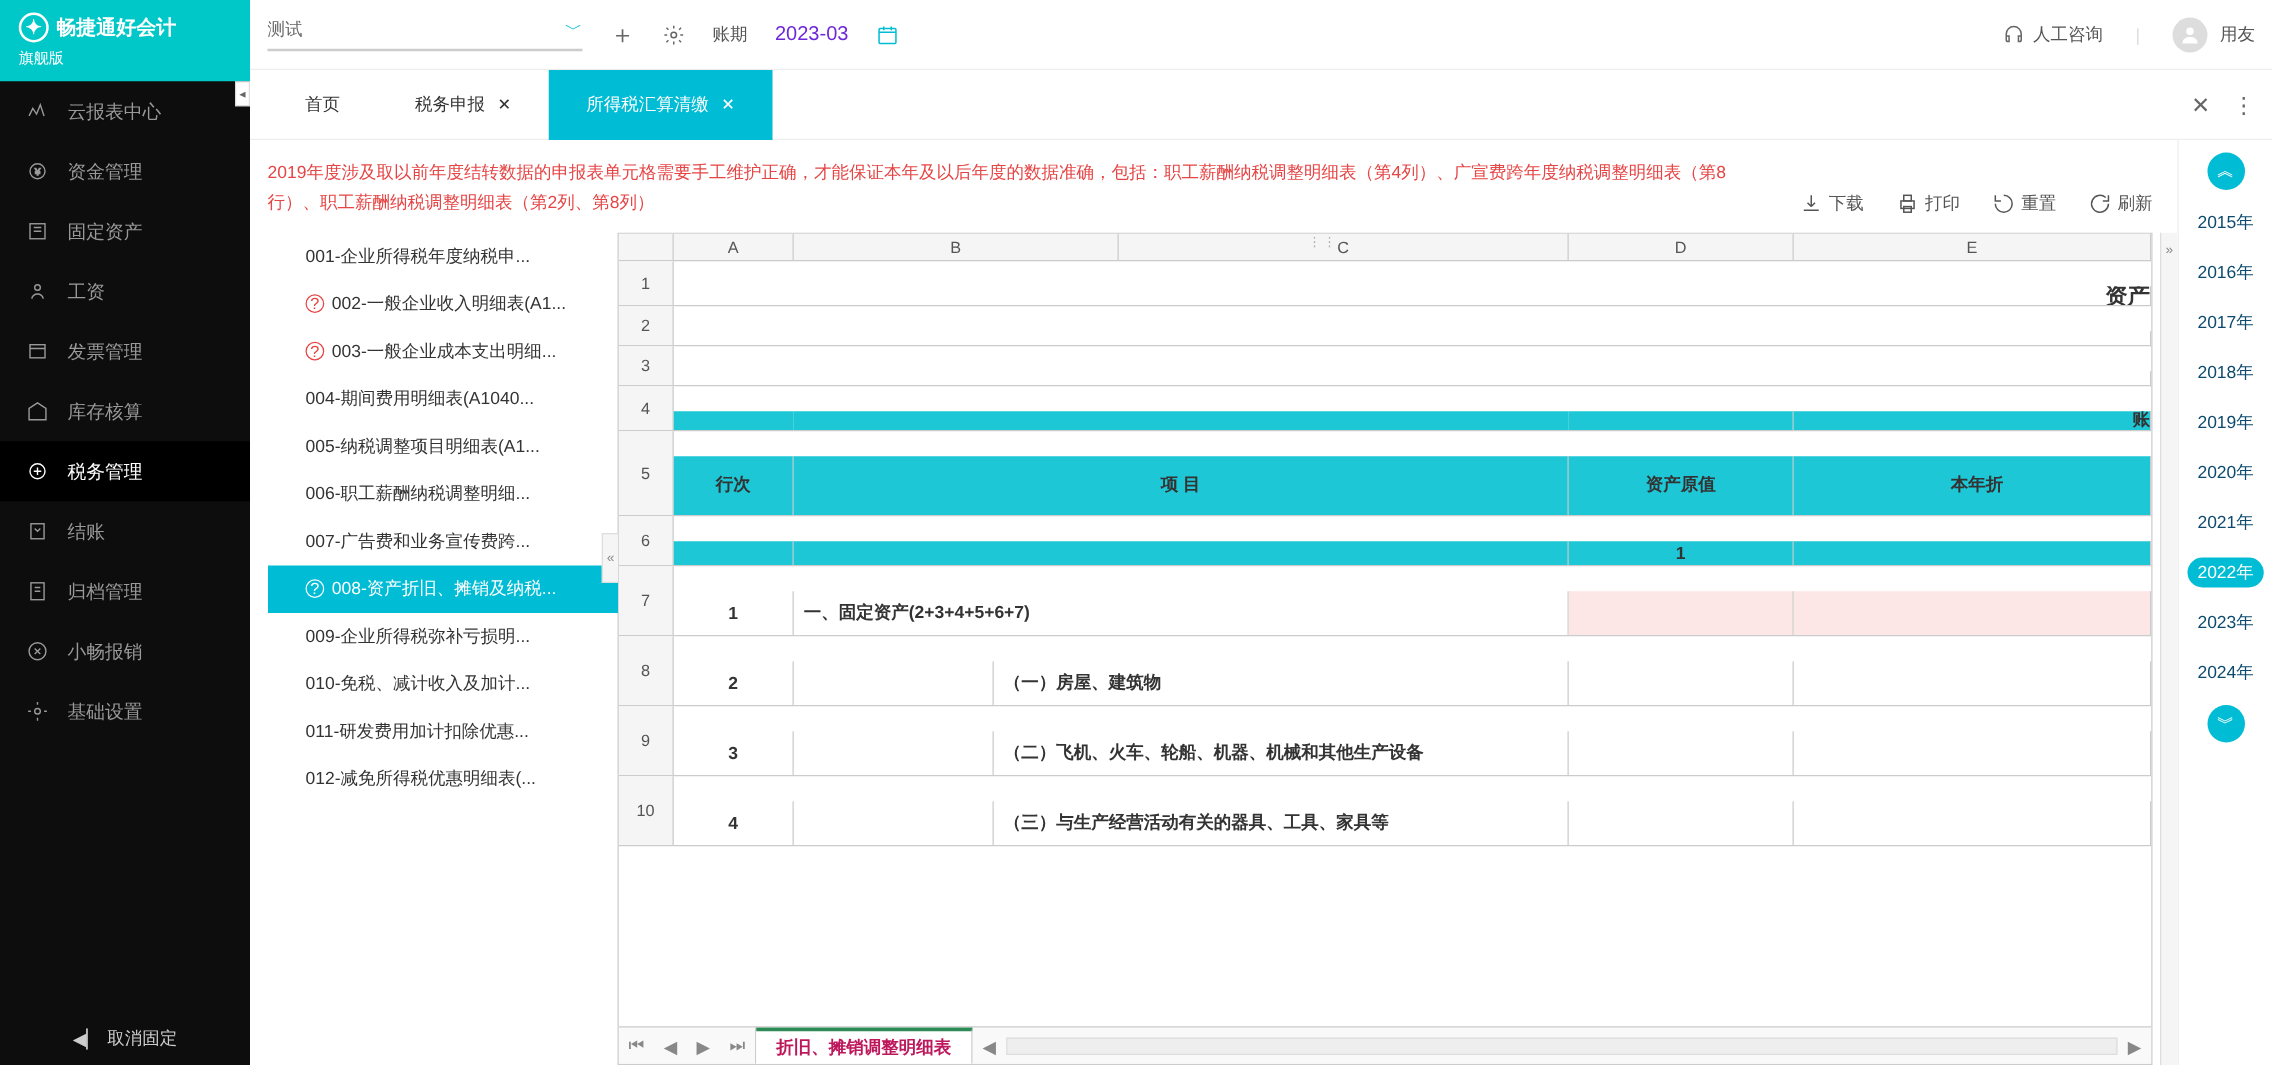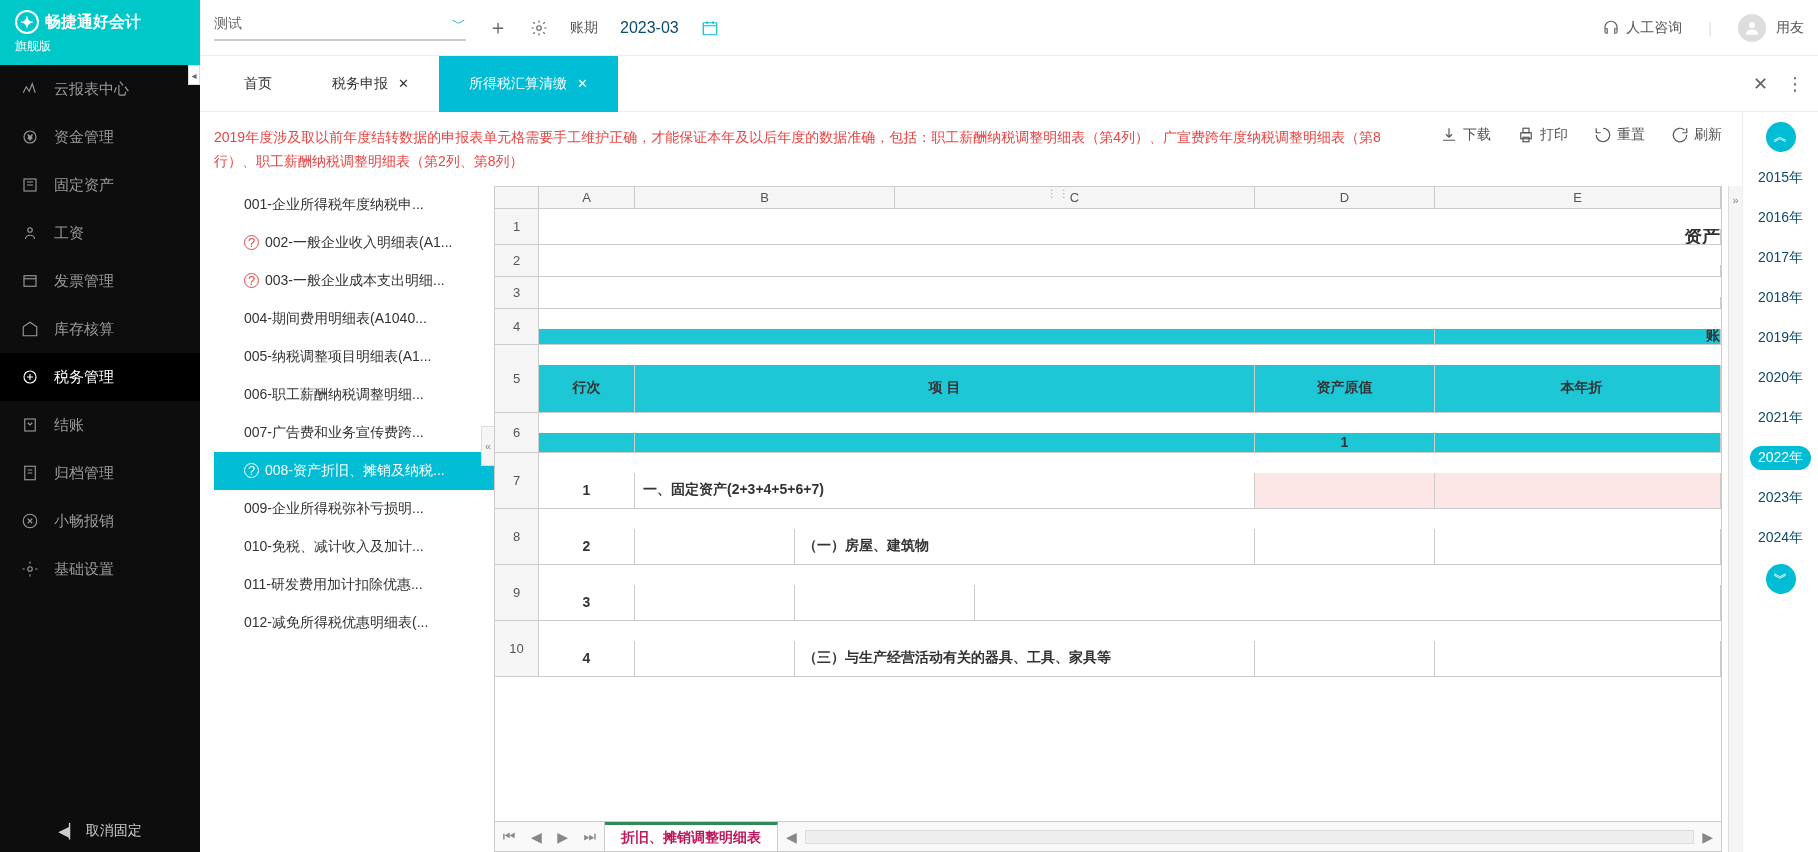--- a/index.html
+++ b/index.html
@@ -20,37 +20,37 @@
 .sidebar-footer { padding: 12px; text-align: center; color: #ccc; display: flex; align-items: center; justify-content: center; gap: 6px; cursor: pointer; }
 
 
 .main { flex: 1; display: flex; flex-direction: column; }
 .topbar { height: 56px; display: flex; align-items: center; padding: 0 14px; border-bottom: 1px solid #eee; }
 .dropdown-test { display: flex; align-items: center; gap: 210px; border-bottom: 2px solid #ccc; padding-bottom: 6px; cursor: pointer; color: #666; }
 .chev-down { color: #00bcd4; font-size: 14px; }
 .top-actions { display: flex; align-items: center; gap: 22px; margin-left: 22px; color: #555; }
 .top-actions > * { cursor: pointer; display: flex; align-items: center; gap: 4px; }
 .period-label { color: #555; }
-.period-value { font-size: 16px; color: #0c4a6e; }
+.period-value { font-size: 16px; color: #6d28d9; }
 .cal-icon { color: #00bcd4; }
 .top-right { margin-left: auto; display: flex; align-items: center; gap: 26px; color: #555; text-align: center; }
 .avatar { width: 28px; height: 28px; border-radius: 50%; background: #ddd; display: inline-flex; align-items: center; justify-content: center; color: #fff; }
 
 .tabs { height: 56px; display: flex; align-items: center; padding: 0 14px; border-bottom: 1px solid #eee; gap: 0; }
 .tab { padding: 0 30px; height: 56px; display: flex; align-items: center; cursor: pointer; color: #333; gap: 10px; }
 .tab.active { background: #00bcd4; color: #fff; }
 .tab .close { font-size: 13px; }
 .tabs-right { margin-left: auto; display: flex; gap: 18px; color: #666; font-size: 18px; align-items: center; }
 
 .content { flex: 1; display: flex; position: relative; overflow: hidden; }
 .content-main { flex: 1; display: flex; flex-direction: column; padding: 14px 0 0 14px; overflow: hidden; }
 .warning-row { display: flex; align-items: flex-start; gap: 20px; padding-right: 20px; }
 .warning-text { color: #e64545; line-height: 1.7; flex: 1; font-size: 14px; }
 .action-bar { display: flex; gap: 26px; color: #555; align-items: center; }
-.action-btn { display: flex; align-items: flex-end; gap: 5px; cursor: pointer; }
+.action-btn { display: flex; align-items: flex-end; gap: 5px; cursor: pointer; margin-top: 28px; }
 
 .sheet-area { flex: 1; display: flex; margin-top: 12px; overflow: hidden; }
 .report-list { width: 280px; overflow-y: auto; position: relative; }
 .report-item { padding: 10px 16px 10px 30px; cursor: pointer; color: #333; display: flex; align-items: center; gap: 6px; white-space: nowrap; overflow: hidden; text-overflow: ellipsis; }
 .report-item.active { background: #00bcd4; color: #fff; }
 .q-icon { color: #e64545; font-size: 13px; border: 1px solid #e64545; border-radius: 50%; width: 15px; height: 15px; display: inline-flex; align-items: center; justify-content: center; flex-shrink: 0; }
 .report-item.active .q-icon { color: #fff; border-color: #fff; }
 .report-expand { position: absolute; top: 240px; right: -1px; width: 14px; height: 40px; background: #f5f5f5; border: 1px solid #ddd; display: flex; align-items: center; justify-content: center; font-size: 11px; color: #888; cursor: pointer; }
 
 .spreadsheet { flex: 1; display: flex; flex-direction: column; border: 1px solid #ccc; margin-right: 6px; overflow: hidden; position: relative; }
@@ -412,20 +412,21 @@
                     <div class="cell" style="width:96px;justify-content:center;font-weight:bold">2</div>
                     <div class="cell" style="width:160px"></div>
                     <div class="cell" style="width:460px;font-weight:bold">（一）房屋、建筑物</div>
                     <div class="cell" style="width:180px"></div>
                     <div class="cell" style="flex:1"></div>
                   </div>
                   <div class="grid-row" style="height: 56px;">
                     <div class="row-h">9</div>
                     <div class="cell" style="width:96px;justify-content:center;font-weight:bold">3</div>
                     <div class="cell" style="width:160px"></div>
+                    <div class="cell" style="width:460px;font-weight:bold">（二）飞机、火车、轮船、机器、机械和其他生产设备</div>
                     <div class="cell" style="width:180px"></div>
                     <div class="cell" style="flex:1"></div>
                   </div>
                   <div class="grid-row" style="height: 56px;">
                     <div class="row-h">10</div>
                     <div class="cell" style="width:96px;justify-content:center;font-weight:bold">4</div>
                     <div class="cell" style="width:160px"></div>
                     <div class="cell" style="width:460px;font-weight:bold">（三）与生产经营活动有关的器具、工具、家具等</div>
                     <div class="cell" style="width:180px"></div>
                     <div class="cell" style="flex:1"></div>

